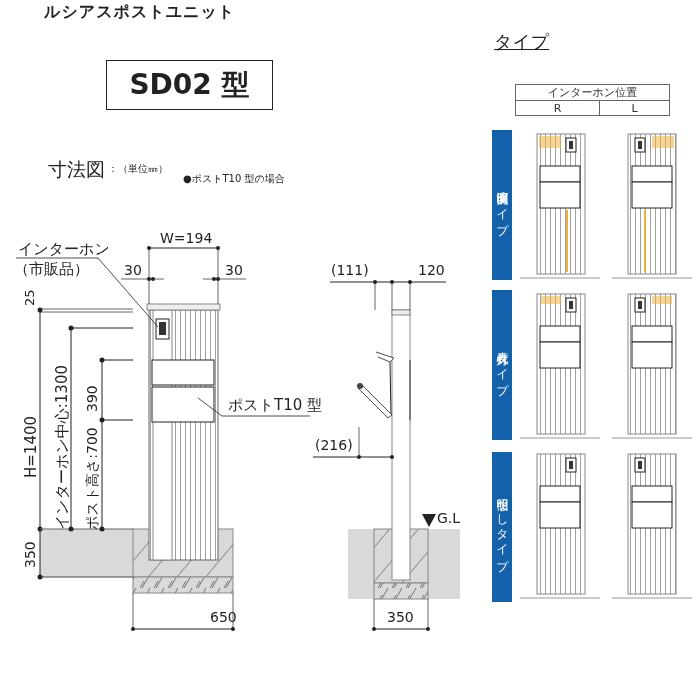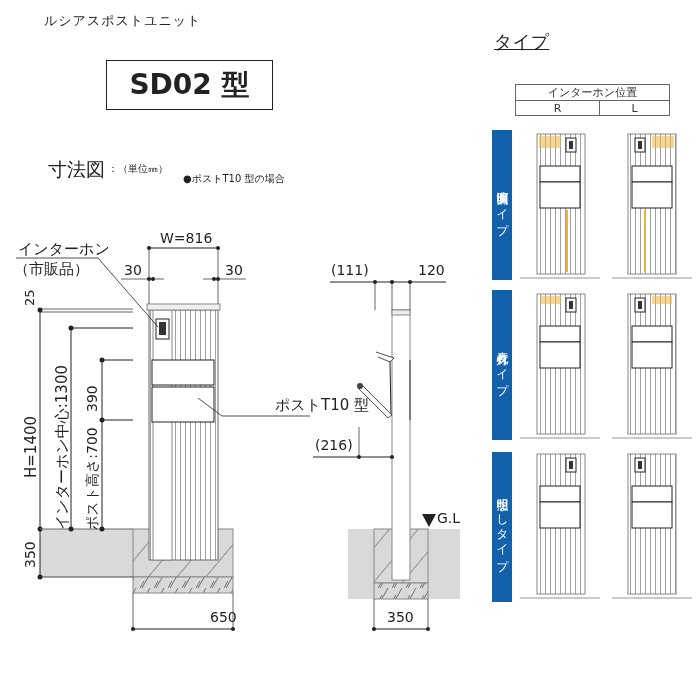--- a/index.html
+++ b/index.html
@@ -1,18 +1,18 @@
 <!DOCTYPE html>
 <html><head>
 <meta charset="utf-8">
 <style>
   html,body{margin:0;padding:0;background:#fff;}
   body{width:700px;height:700px;position:relative;overflow:hidden;font-family:"DejaVu Sans",sans-serif;color:#222;}
   .abs{position:absolute;}
-  .title{left:44px;top:12px;font-size:13px;font-weight:normal;letter-spacing:1px;}
+  .title{left:44px;top:2px;font-size:16px;font-weight:bold;letter-spacing:1px;}
   .model-box{left:106px;top:60px;width:165px;height:48px;border:1.5px solid #222;display:flex;align-items:center;justify-content:center;font-size:28px;font-weight:bold;}
   .dim-title{left:48px;top:157px;font-size:19px;}
   .dim-unit{left:108px;top:162px;font-size:10px;}
   .subnote{left:183px;top:172px;font-size:10px;}
   .type-title{left:494px;top:30px;font-size:18px;text-decoration:underline;}
   table.ipos{position:absolute;left:515px;top:84px;width:155px;border-collapse:collapse;font-size:11px;}
   table.ipos td{border:1px solid #666;text-align:center;height:14px;padding:0;color:#333;}
   .vlabel{position:absolute;left:492px;width:20px;background:#1461ab;color:#fff;font-size:12px;writing-mode:vertical-rl;text-orientation:upright;display:flex;align-items:center;justify-content:center;letter-spacing:1px;}
   svg{position:absolute;left:0;top:0;}
 </style>
@@ -204,29 +204,29 @@
         <rect x="638" y="461" width="4" height="8" fill="#333"></rect>
       <rect x="632" y="486" width="40" height="16" fill="#fff" stroke="#222"></rect>
         <rect x="632" y="502" width="40" height="26" fill="#fff" stroke="#222"></rect>
       <line x1="612" y1="598" x2="692" y2="598" stroke="#999"></line>
     </g>
   </g>
 </svg>
 
 <div class="abs" style="left:18px;top:240px;font-size:15px;">インターホン</div>
 <div class="abs" style="left:14px;top:260px;font-size:15px;">（市販品）</div>
-<div class="abs" style="left:160px;top:230px;font-size:14px;">W=816</div>
+<div class="abs" style="left:160px;top:230px;font-size:14px;">W=194</div>
 <div class="abs" style="left:124px;top:262px;font-size:14px;">30</div>
 <div class="abs" style="left:225px;top:262px;font-size:14px;">30</div>
 <div class="abs" style="left:22px;top:292px;font-size:13px;transform:rotate(-90deg);transform-origin:left top;top:306px;">25</div>
 <div class="abs" style="left:22px;top:478px;font-size:15px;transform:rotate(-90deg);transform-origin:left top;">H=1400</div>
 <div class="abs" style="left:53px;top:530px;font-size:15px;transform:rotate(-90deg);transform-origin:left top;white-space:nowrap;">インターホン中心:1300</div>
 <div class="abs" style="left:84px;top:412px;font-size:14px;transform:rotate(-90deg);transform-origin:left top;">390</div>
 <div class="abs" style="left:84px;top:530px;font-size:14px;transform:rotate(-90deg);transform-origin:left top;white-space:nowrap;">ポスト高さ:700</div>
-<div class="abs" style="left:228px;top:396px;font-size:15px;margin-left:47px;">ポストT10 型</div>
+<div class="abs" style="left:228px;top:396px;font-size:15px;">ポストT10 型</div>
 <div class="abs" style="left:22px;top:568px;font-size:14px;transform:rotate(-90deg);transform-origin:left top;">350</div>
 <div class="abs" style="left:170px;top:609px;font-size:14px;margin-left:40px;">650</div>
 
 <div class="abs" style="left:331px;top:262px;font-size:14px;">(111)</div>
 <div class="abs" style="left:418px;top:262px;font-size:14px;">120</div>
 <div class="abs" style="left:315px;top:437px;font-size:14px;">(216)</div>
 <div class="abs" style="left:437px;top:510px;font-size:14px;">G.L</div>
 <div class="abs" style="left:387px;top:609px;font-size:14px;">350</div>
 
 </body></html>

